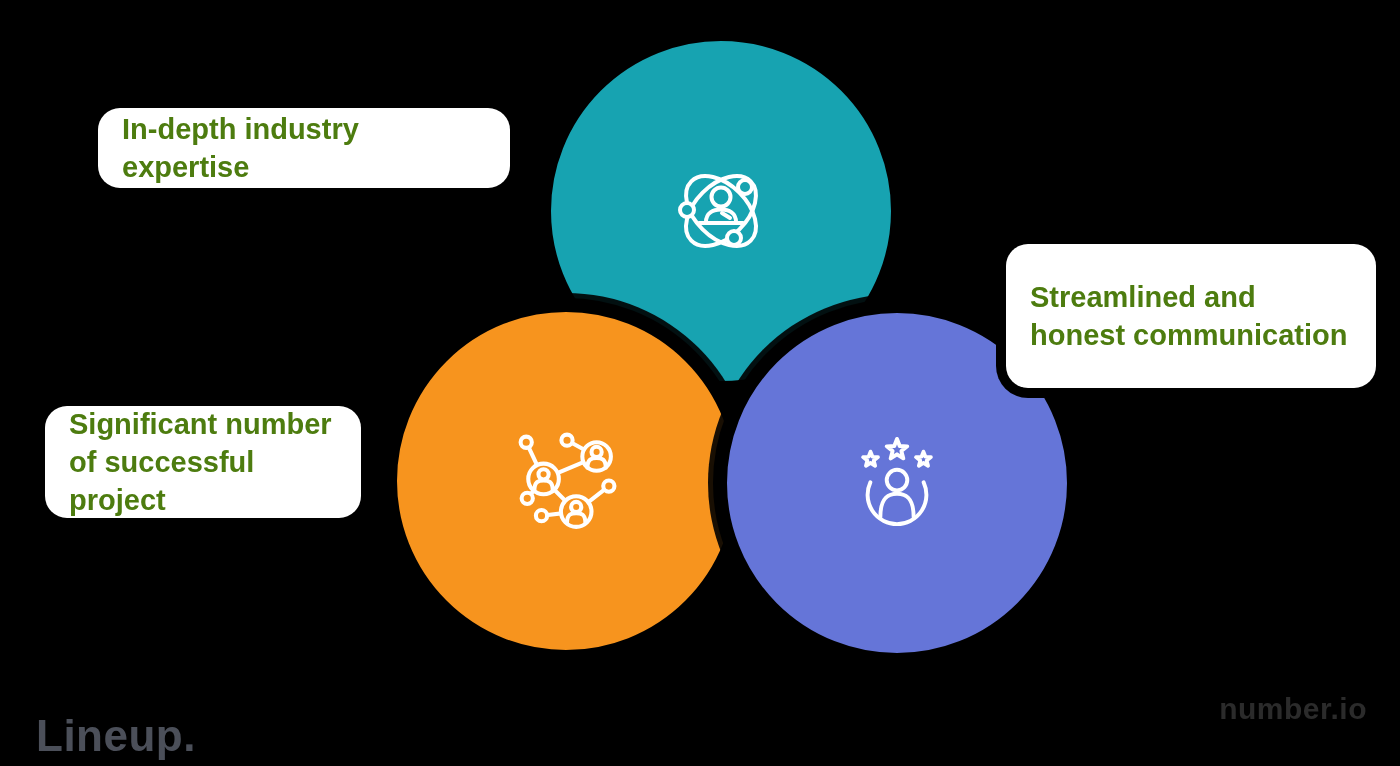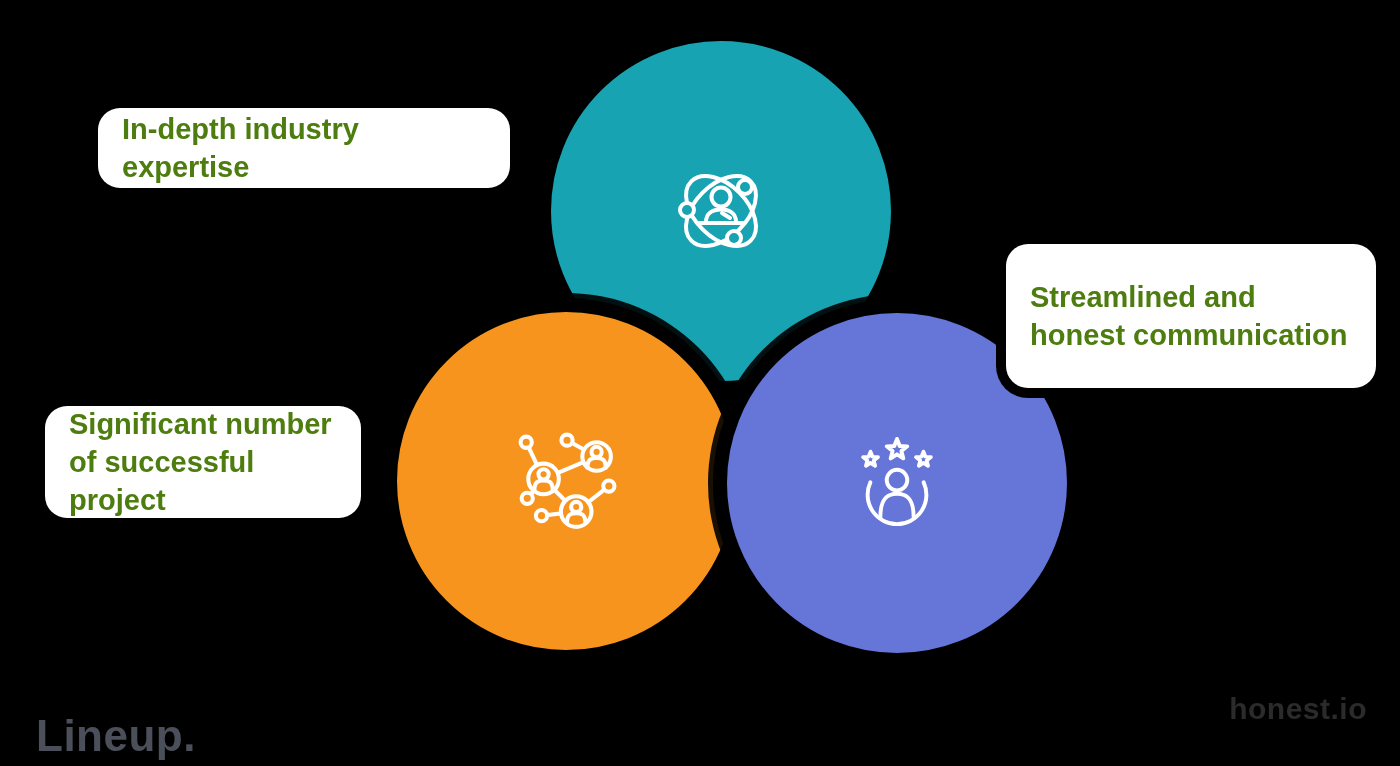--- a/index.html
+++ b/index.html
@@ -111,15 +111,15 @@
 
   <div class="label-box label-box--projects">
     <span>Significant number of successful project</span>
   </div>
 
   <div class="logo">
     <div class="logo-text">Lineup.</div>
     <div class="logo-bar"></div>
   </div>
 
-  <div class="watermark">honest.io</div>
+  <div class="watermark">number.io</div>
 
 </div>
 
 </body></html>

